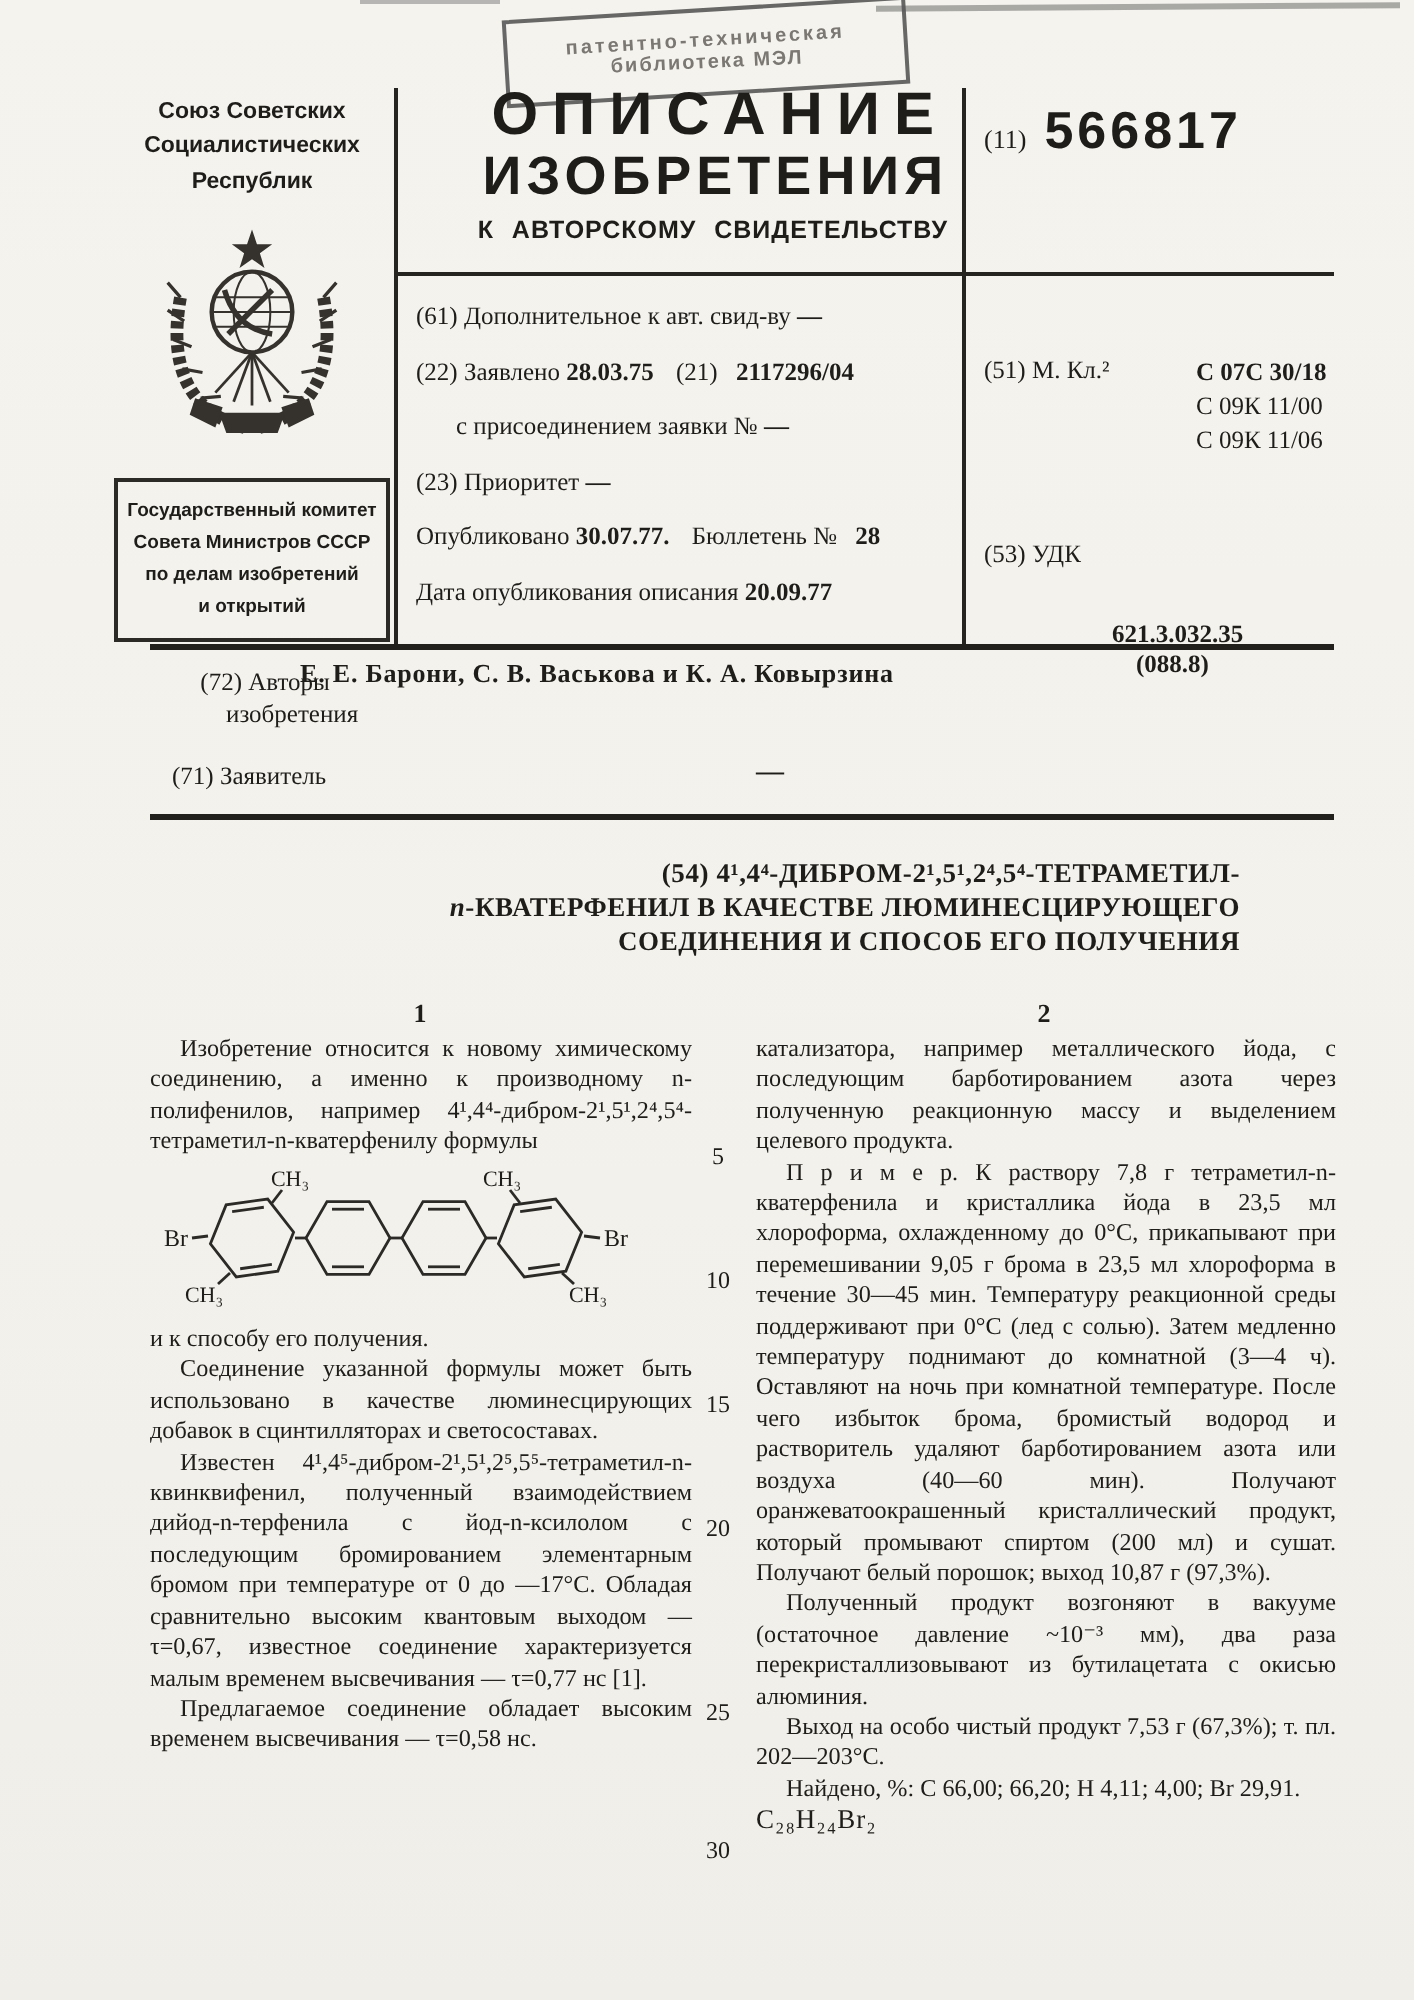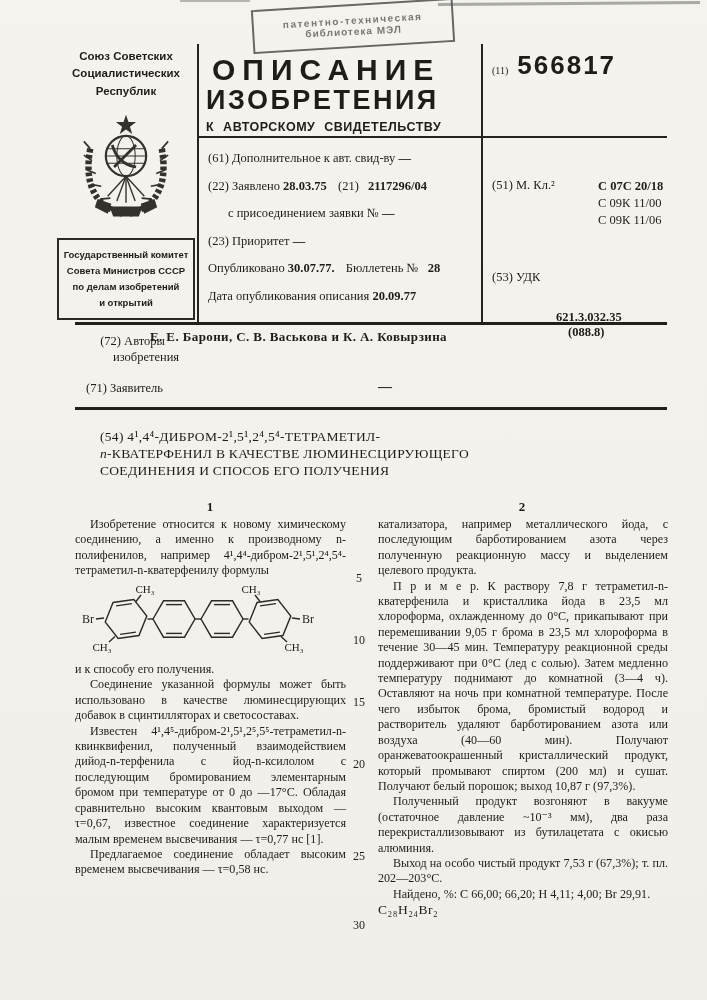--- a/index.html
+++ b/index.html
@@ -23,38 +23,38 @@
   .left-panel{position:absolute;left:57px;top:48px;width:138px;text-align:center;}
   .union{font-weight:bold;font-size:11.5px;line-height:1.5;}
   .emblem{margin-top:12px;}
   .committee{margin-top:12px;border:2px solid #2c2a27;padding:7px 3px;font-weight:bold;
              font-size:9.5px;line-height:1.7;}
 
   .vline{position:absolute;top:44px;width:2px;height:278px;background:#262420;}
   .v1{left:197px;} .v2{left:481px;}
 
   
-  .mid-head{position:absolute;left:206px;top:54px;width:268px;text-align:left;}
+  .mid-head{position:absolute;left:206px;top:42px;width:268px;text-align:right;}
   .doc-t1{font-weight:bold;font-size:30px;letter-spacing:7px;line-height:1.05;margin-left:6px;}
   .doc-t2{font-weight:bold;font-size:27px;letter-spacing:2.5px;line-height:1.1;}
   .doc-sub{font-weight:bold;font-size:12.5px;letter-spacing:.5px;word-spacing:5px;margin-top:5px;}
   .subline{position:absolute;left:197px;top:136px;width:470px;height:2px;background:#262420;}
 
   
   .fields{position:absolute;left:208px;top:151px;width:266px;font-size:12.5px;}
   .fields .row{margin-bottom:12.5px;white-space:nowrap;}
   .fields .row.indent{padding-left:20px;}
   .fields .val{font-weight:bold;}
   .fields .pre2{margin-left:8px;}
   .fields .val2{font-weight:bold;margin-left:6px;}
 
   
   .right-panel{position:absolute;left:492px;top:50px;width:180px;}
   .pubnum{display:flex;align-items:baseline;gap:9px;}
-  .pubnum .code{font-size:10px;}
+  .pubnum .code{font-size:13px;}
   .pubnum .num{font-size:26px;font-weight:bold;letter-spacing:2px;}
   .mkl{position:absolute;left:0;top:128px;display:flex;font-size:12.5px;gap:28px;}
   .mkl .code{width:78px;}
   .mkl .v1v{font-weight:bold;}
   .mkl .vals div{line-height:1.35;}
   .udk{position:absolute;left:0;top:220px;display:flex;font-size:12.5px;}
   .udk .code{width:64px;}
   .udk .vals{font-weight:bold;margin-top:40px;}
   .udk .vals .second{padding-left:12px;}
 
@@ -64,22 +64,22 @@
   
   .authors-code{position:absolute;left:86px;top:334px;font-size:12.5px;line-height:1.25;text-align:center;}
   .authors-code .ln2{padding-left:27px;}
   .authors-names{position:absolute;left:150px;top:329px;width:470px;text-align:left;
                  font-weight:bold;font-size:13px;letter-spacing:.4px;}
   .applicant-code{position:absolute;left:86px;top:381px;font-size:12.5px;}
   .applicant-val{position:absolute;left:150px;top:379px;width:470px;text-align:center;
                  font-weight:bold;font-size:14px;}
 
   
-  .invention-title{position:absolute;left:100px;top:429px;width:520px;text-align:left;
-                   font-weight:normal;font-size:13.5px;line-height:1.25;letter-spacing:.3px;}
+  .invention-title{position:absolute;left:100px;top:429px;width:520px;text-align:right;
+                   font-weight:bold;font-size:13.5px;line-height:1.25;letter-spacing:.3px;}
   .invention-title .it{font-style:italic;}
 
   
   .colno{position:absolute;top:499px;font-size:13px;font-weight:bold;}
   .colno1{left:75px;width:270px;text-align:center;}
   .colno2{left:378px;width:288px;text-align:center;}
   .bodycol{position:absolute;top:517px;font-size:12.1px;line-height:15.4px;text-align:justify;}
   .col1{left:75px;width:271px;}
   .col2{left:378px;width:290px;}
   .bodycol p{margin:0;text-indent:15px;}
@@ -194,21 +194,21 @@
   </div>
 
   <div class="right-panel">
     <div class="pubnum">
       <span class="code">(11)</span>
       <span class="num sans">566817</span>
     </div>
     <div class="mkl">
       <div class="code">(51) М. Кл.²</div>
       <div class="vals">
-        <div class="v1v">С 07С 20/18</div>
+        <div class="v1v">С 07С 30/18</div>
         <div>С 09К 11/00</div>
         <div>С 09К 11/06</div>
       </div>
     </div>
     <div class="udk">
       <div class="code">(53) УДК</div>
       <div class="vals">
         <div>621.3.032.35</div>
         <div class="second">(088.8)</div>
       </div>

